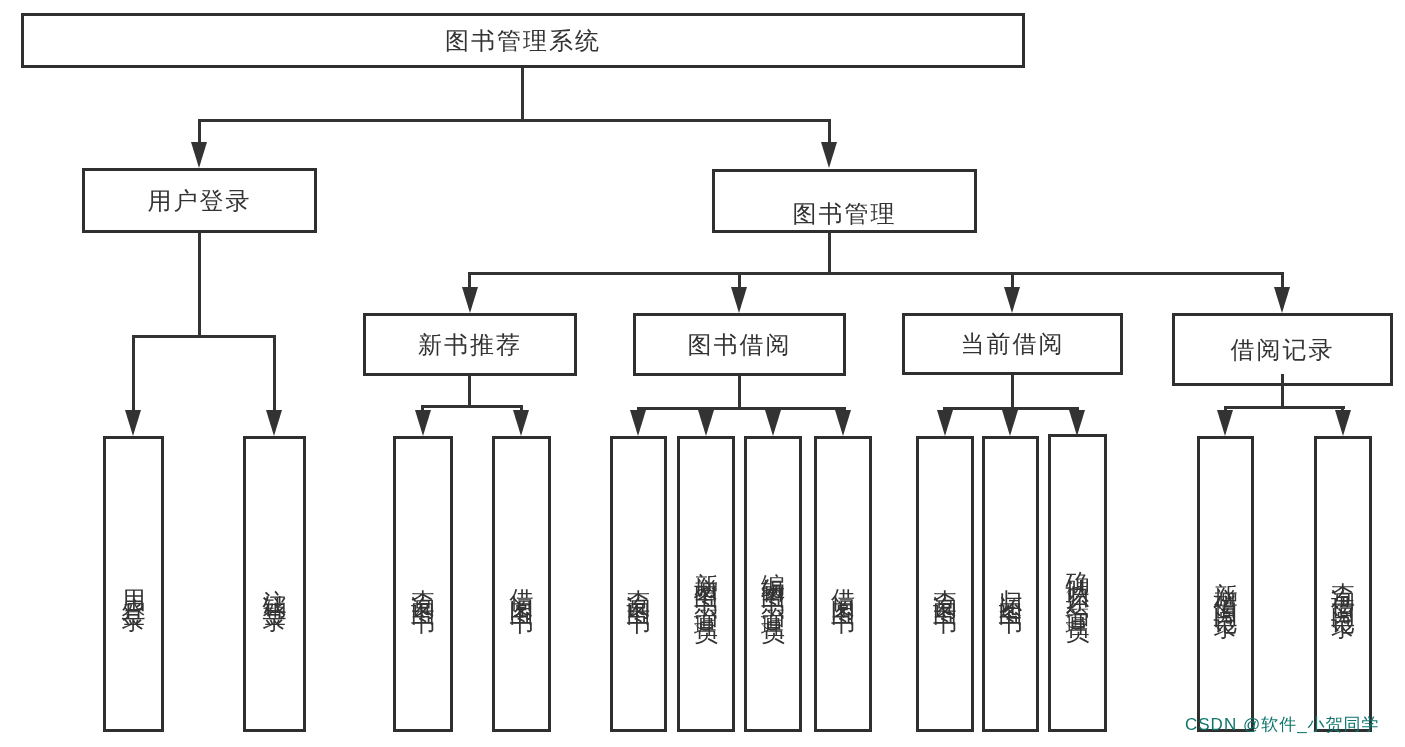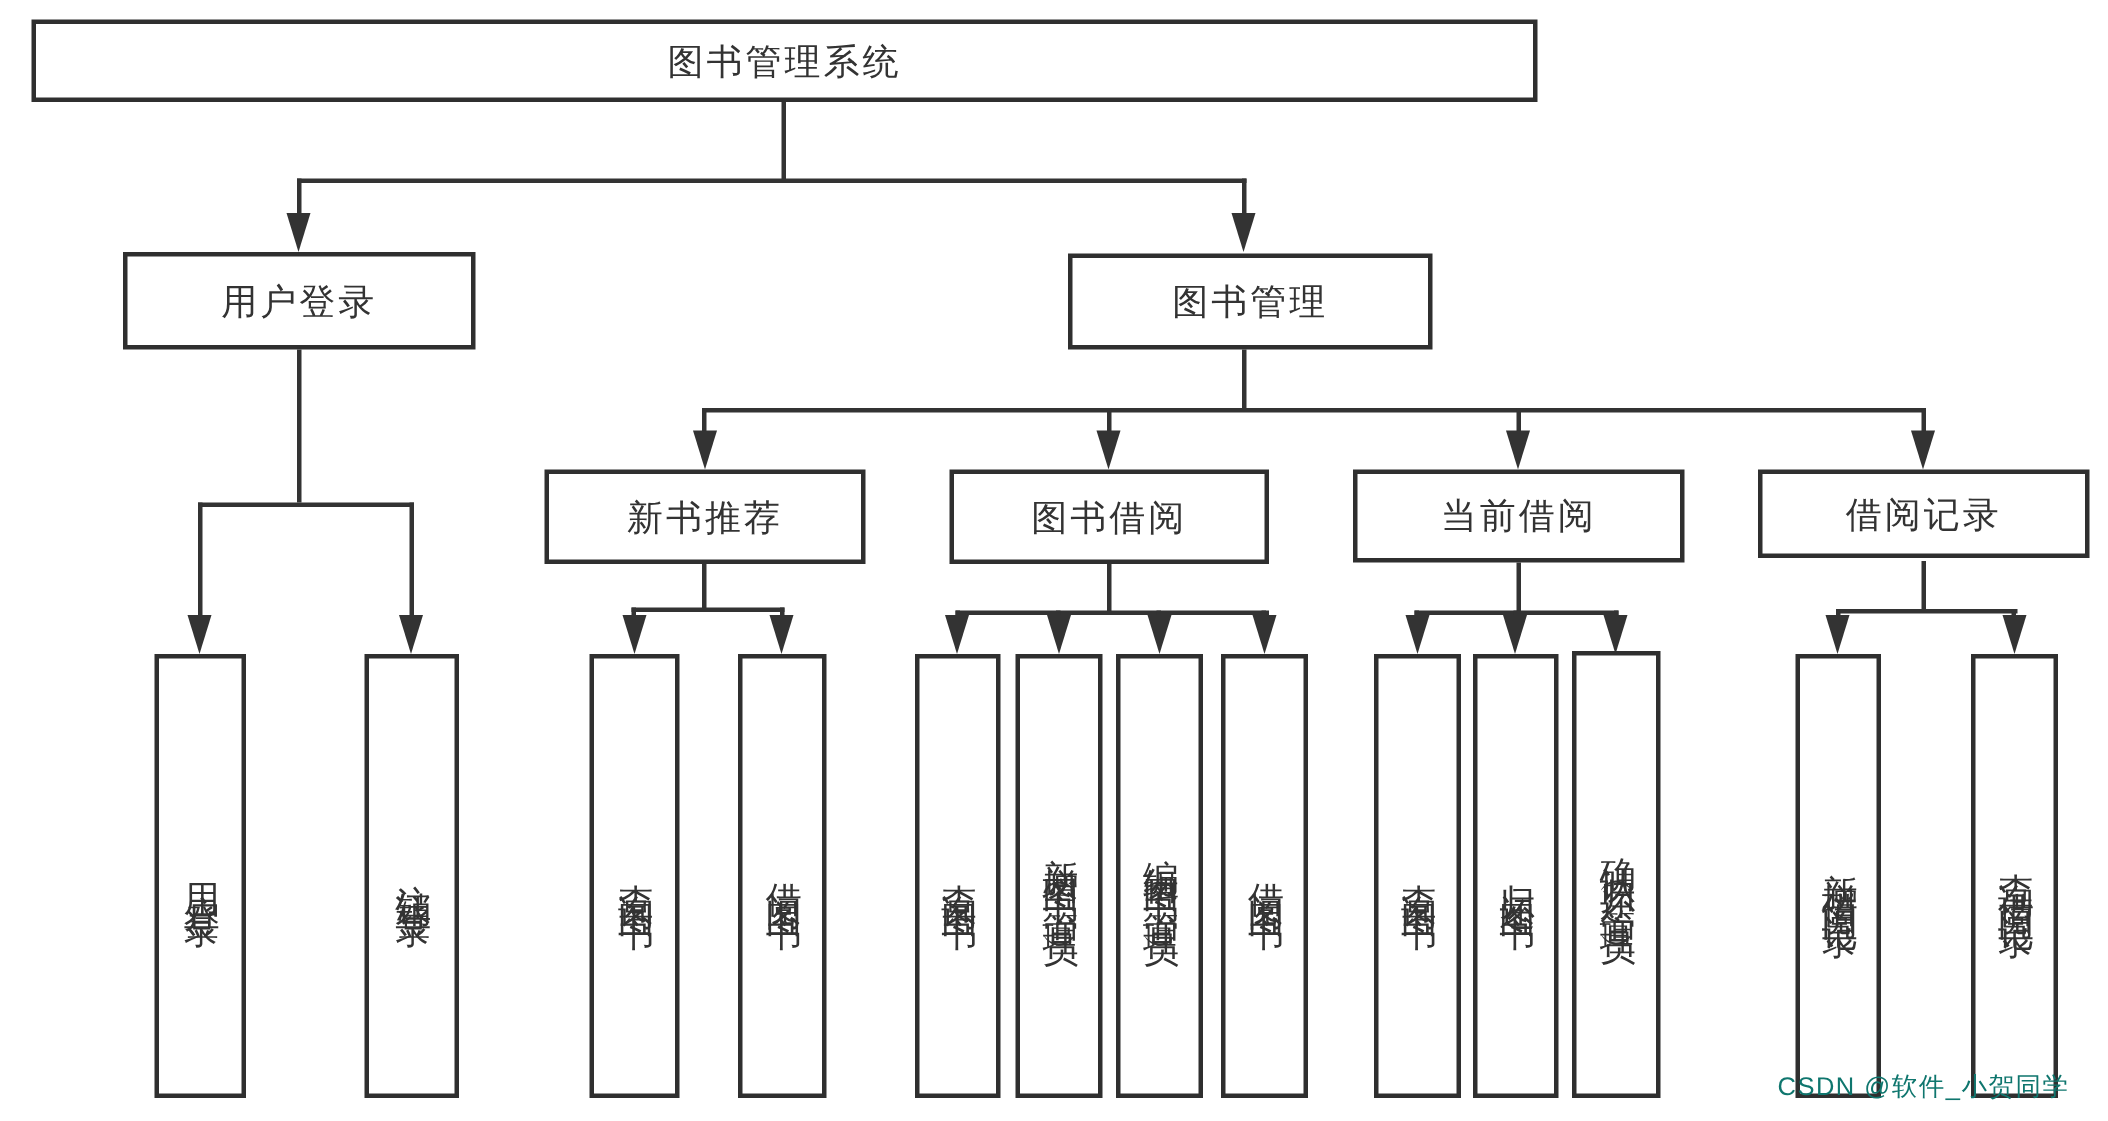--- a/index.html
+++ b/index.html
@@ -62,21 +62,21 @@
   <div class="vline" style="left:521px;top:68px;height:52px;"></div>
   <div class="hline" style="left:198px;top:119px;width:633px;"></div>
   <div class="vline" style="left:198px;top:119px;height:28px;"></div>
   <div class="vline" style="left:828px;top:119px;height:28px;"></div>
   <div class="arrow" style="left:191px;top:142px;"></div>
   <div class="arrow" style="left:821px;top:142px;"></div>
 
   <div class="node" style="left:82px;top:168px;width:235px;height:65px;">
     <span>用户登录</span>
   </div>
-  <div class="node" style="left:712px;top:169px;width:243px;height:64px;">
+  <div class="node" style="left:712px;top:169px;width:265px;height:64px;align-items:flex-end;">
     <span>图书管理</span>
   </div>
 
   <div class="vline" style="left:198px;top:233px;height:102px;"></div>
   <div class="hline" style="left:132px;top:335px;width:144px;"></div>
   <div class="vline" style="left:132px;top:335px;height:80px;"></div>
   <div class="vline" style="left:273px;top:335px;height:80px;"></div>
   <div class="arrow" style="left:125px;top:410px;"></div>
   <div class="arrow" style="left:266px;top:410px;"></div>
 
@@ -93,21 +93,21 @@
 
   <div class="node" style="left:363px;top:313px;width:214px;height:63px;">
     <span>新书推荐</span>
   </div>
   <div class="node" style="left:902px;top:313px;width:221px;height:62px;">
     <span>当前借阅</span>
   </div>
   <div class="node" style="left:633px;top:313px;width:213px;height:63px;">
     <span>图书借阅</span>
   </div>
-  <div class="node" style="left:1172px;top:313px;width:221px;height:59px;align-items:center;">
+  <div class="node" style="left:1172px;top:313px;width:221px;height:73px;align-items:center;">
     <span>借阅记录</span>
   </div>
 
   <div class="vline" style="left:468px;top:376px;height:31px;"></div>
   <div class="hline" style="left:421px;top:405px;width:102px;"></div>
   <div class="vline" style="left:421px;top:405px;height:10px;"></div>
   <div class="vline" style="left:520px;top:405px;height:10px;"></div>
   <div class="arrow" style="left:415px;top:410px;"></div>
   <div class="arrow" style="left:513px;top:410px;"></div>
 

